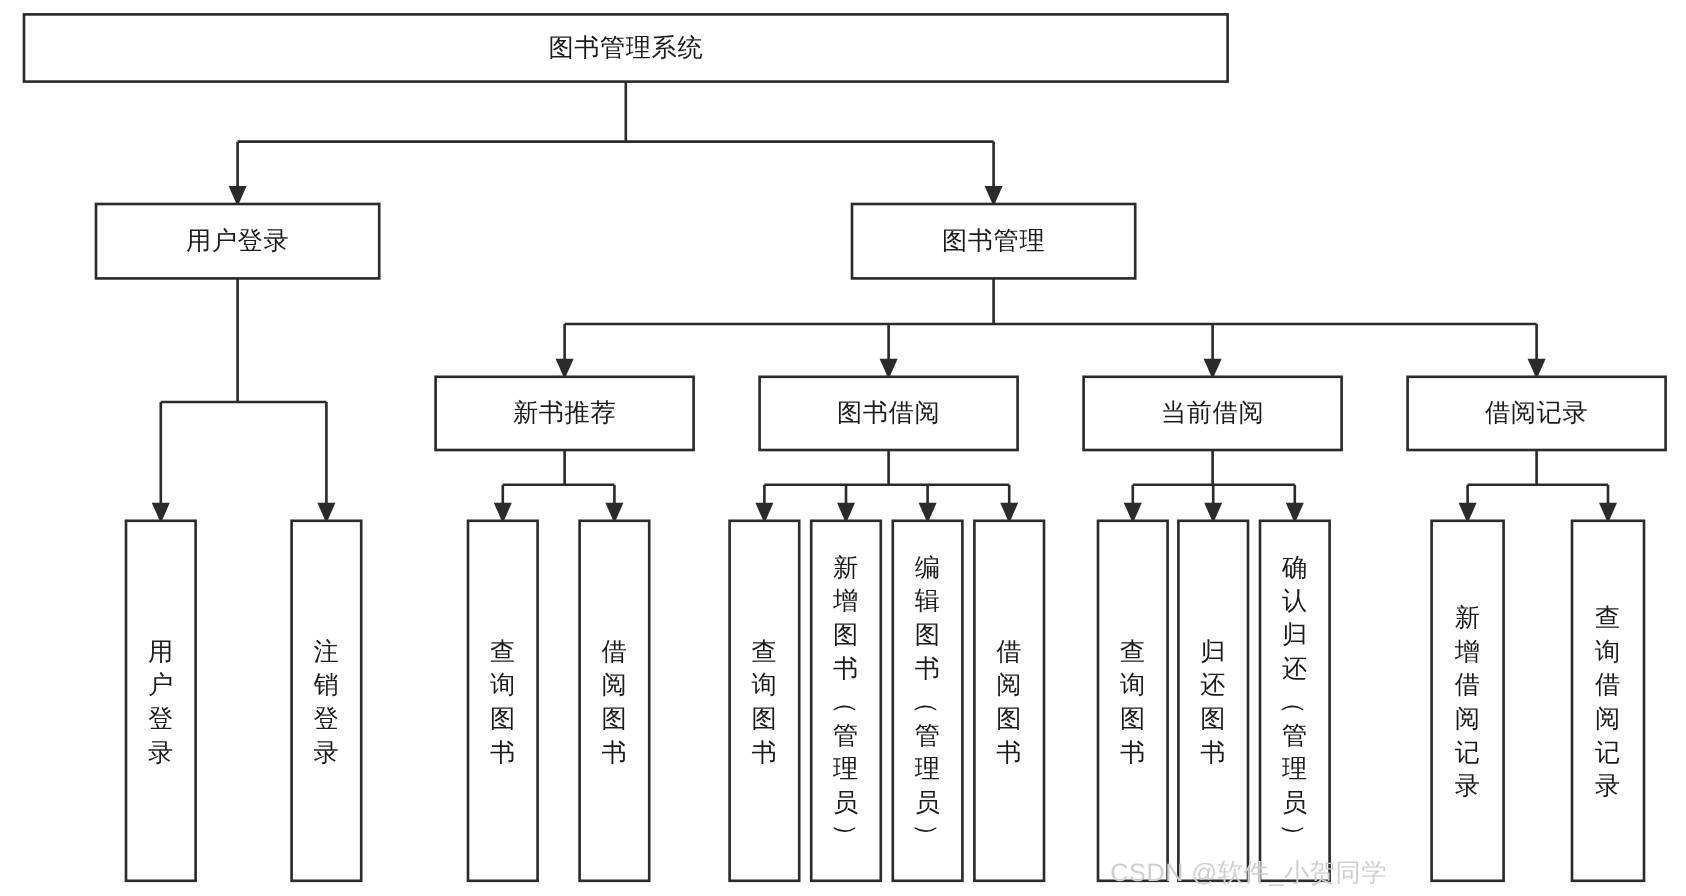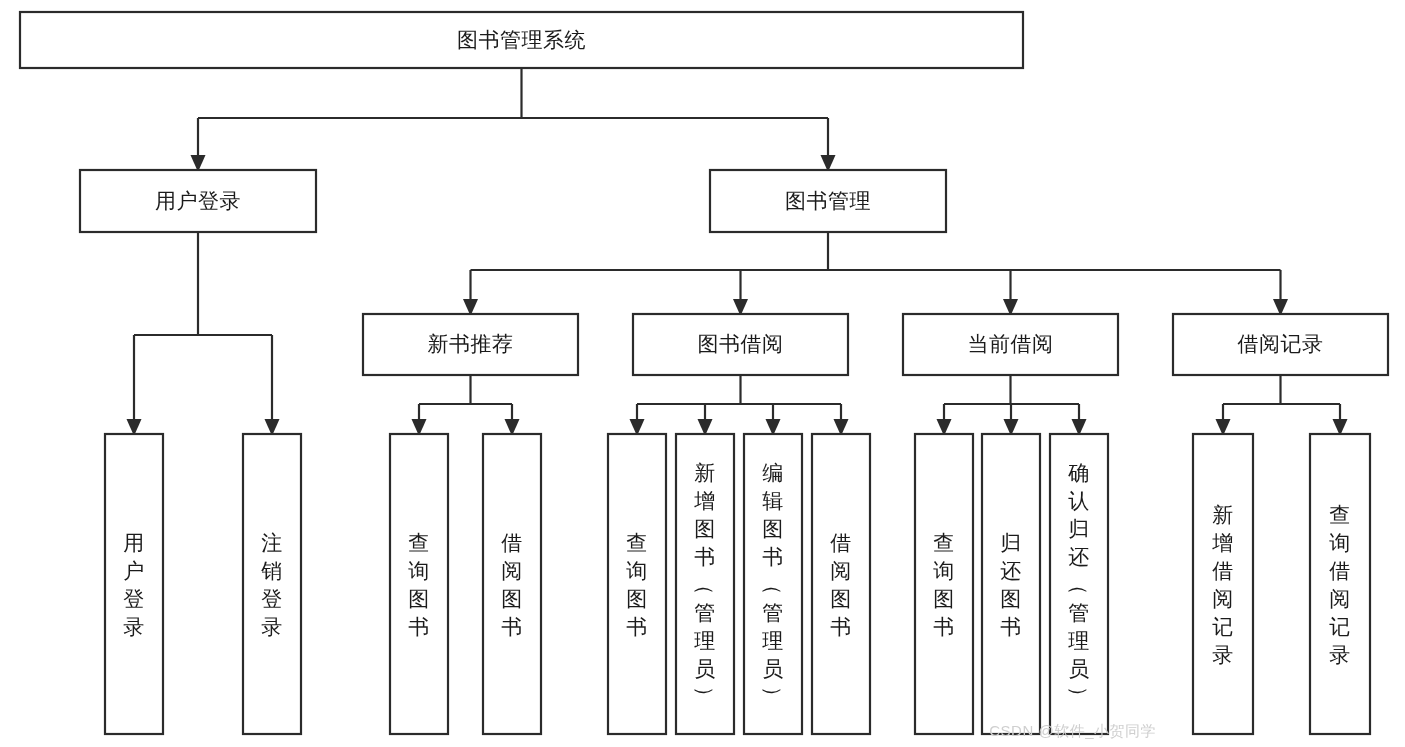--- a/index.html
+++ b/index.html
@@ -57,21 +57,21 @@
   }
   .arrow-head {
     fill: #2b2b2b;
     stroke: none;
   }
   .watermark {
     position: absolute;
     right: 8px;
     bottom: 6px;
     font-family: "Liberation Sans", "DejaVu Sans", sans-serif;
-    font-size: 15px;
+    font-size: 21px;
     color: #cfcfcf;
     letter-spacing: 0.5px;
     user-select: none;
     white-space: nowrap;
   }
 </style>
 </head>
 <body>
 
 <div id="diagram-root">

